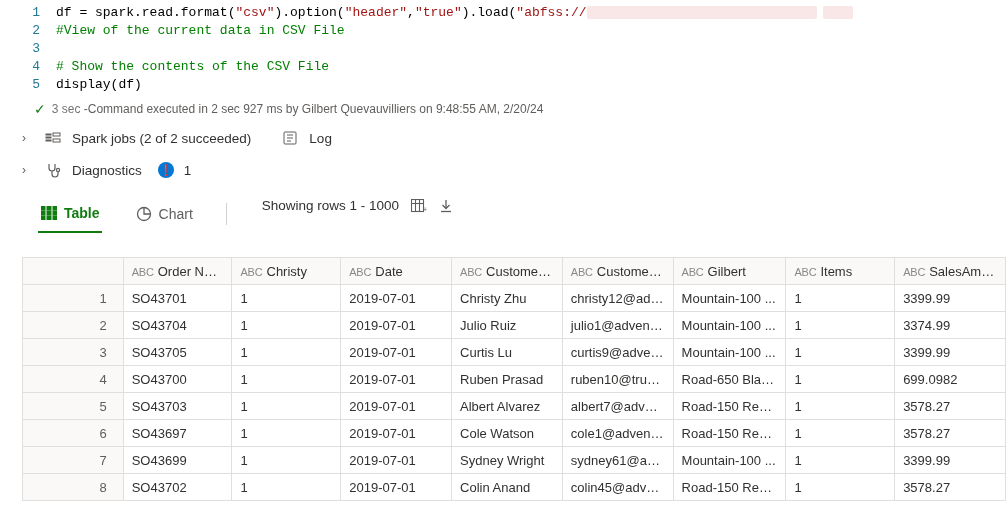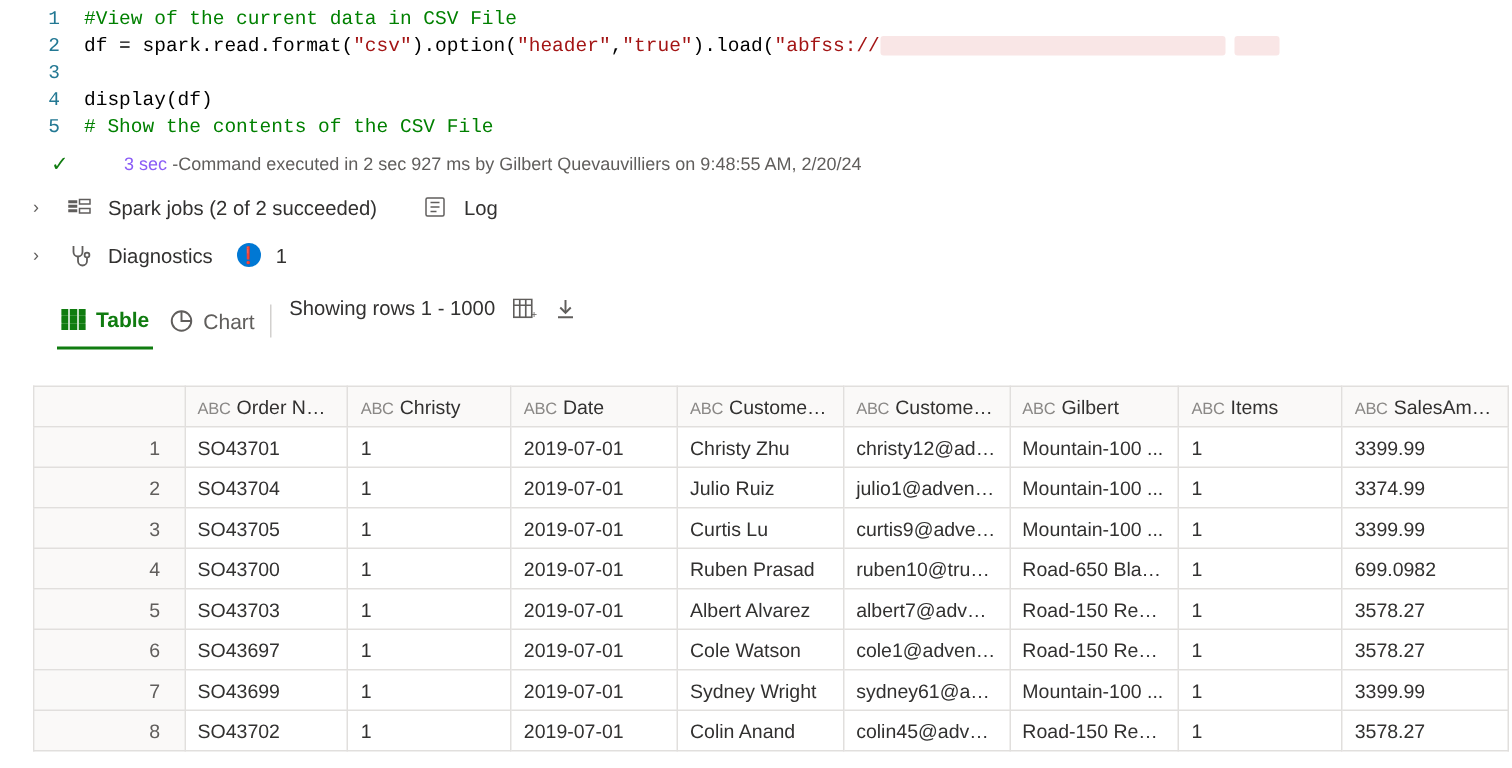--- a/index.html
+++ b/index.html
@@ -56,21 +56,21 @@
     gap: 6px;
     padding: 6px 0 6px 34px;
     font-size: 12px;
     color: #605e5c;
   }
   .check-icon {
     color: #107C10;
     font-size: 14px;
     line-height: 1;
   }
-  .status-row .bold { color: #8b5cf6; margin-left: 31px; }
+  .status-row .bold { color: #737373; }
   .collapsible-row {
     display: flex;
     align-items: center;
     gap: 10px;
     padding: 8px 0 8px 22px;
     font-size: 13.5px;
     color: #323130;
   }
   .chev {
     font-size: 12px;
@@ -94,21 +94,21 @@
     border-radius: 50%;
     background: #0078D4;
     color: #fff;
     font-size: 11px;
     font-weight: 600;
     margin-left: 6px;
   }
   .tabs-row {
     display: flex;
     align-items: center;
-    gap: 8px;
+    gap: 31px;
     padding: 12px 0 0 38px;
     border-bottom: none;
   }
   .tab {
     display: flex;
     align-items: center;
     gap: 6px;
     padding: 4px 2px 10px 2px;
     cursor: pointer;
     color: #605e5c;
@@ -192,25 +192,25 @@
 
 <div class="code-area">
   <div class="gutter">
     <div>1</div>
     <div>2</div>
     <div>3</div>
     <div>4</div>
     <div>5</div>
   </div>
   <div class="code-lines">
+    <div><span class="tok-ident">df = spark.read.format(</span><span class="tok-string">"csv"</span><span class="tok-ident">).option(</span><span class="tok-string">"header"</span><span class="tok-op">,</span><span class="tok-string">"true"</span><span class="tok-ident">).load(</span><span class="tok-string">"abfss://</span><span class="redact"></span><span class="redact2"></span></div>
     <div><span class="tok-comment">#View of the current data in CSV File</span></div>
-    <div><span class="tok-ident">df = spark.read.format(</span><span class="tok-string">"csv"</span><span class="tok-ident">).option(</span><span class="tok-string">"header"</span><span class="tok-op">,</span><span class="tok-string">"true"</span><span class="tok-ident">).load(</span><span class="tok-string">"abfss://</span><span class="redact"></span><span class="redact2"></span></div>
     <div></div>
+    <div><span class="tok-comment"># Show the contents of the CSV File</span></div>
     <div><span class="tok-ident">display(df)</span></div>
-    <div><span class="tok-comment"># Show the contents of the CSV File</span></div>
   </div>
 </div>
 
 <div class="status-row">
   <span class="check-icon">✓</span>
   <span><span class="bold">3 sec</span><span> -Command executed in 2 sec 927 ms by Gilbert Quevauvilliers on 9:48:55 AM, 2/20/24</span></span>
 </div>
 
 <div class="collapsible-row">
   <span class="chev">›</span>

